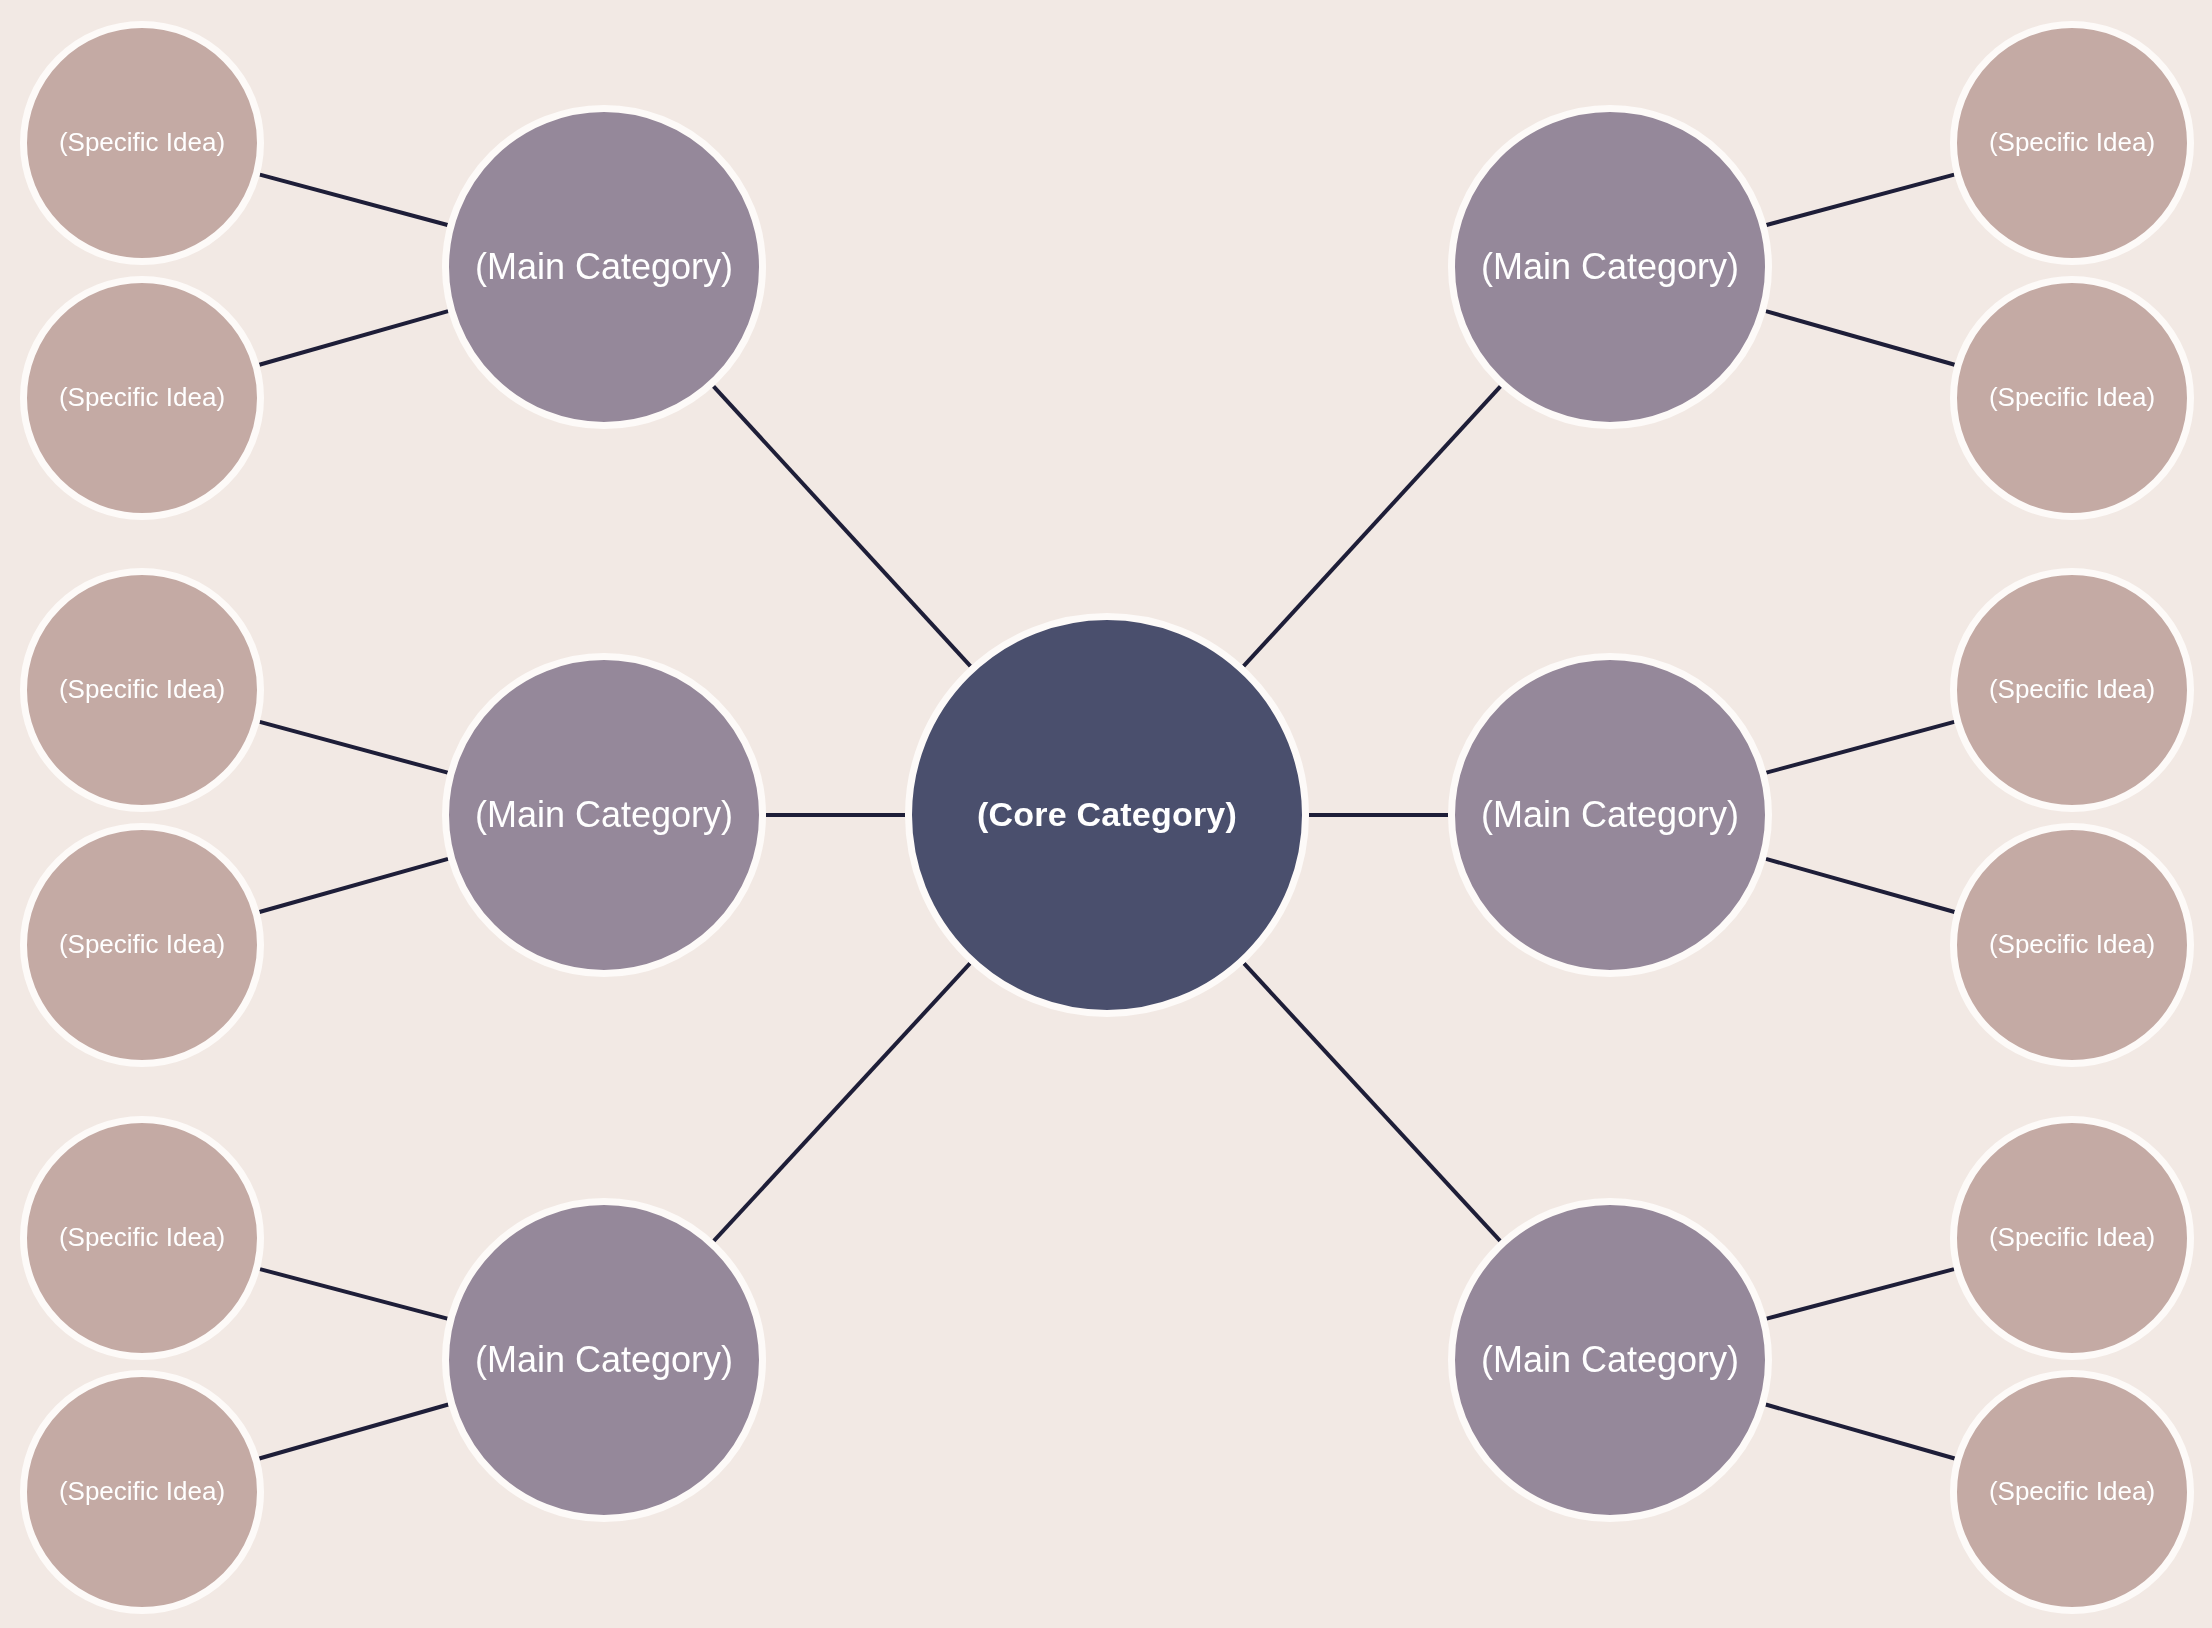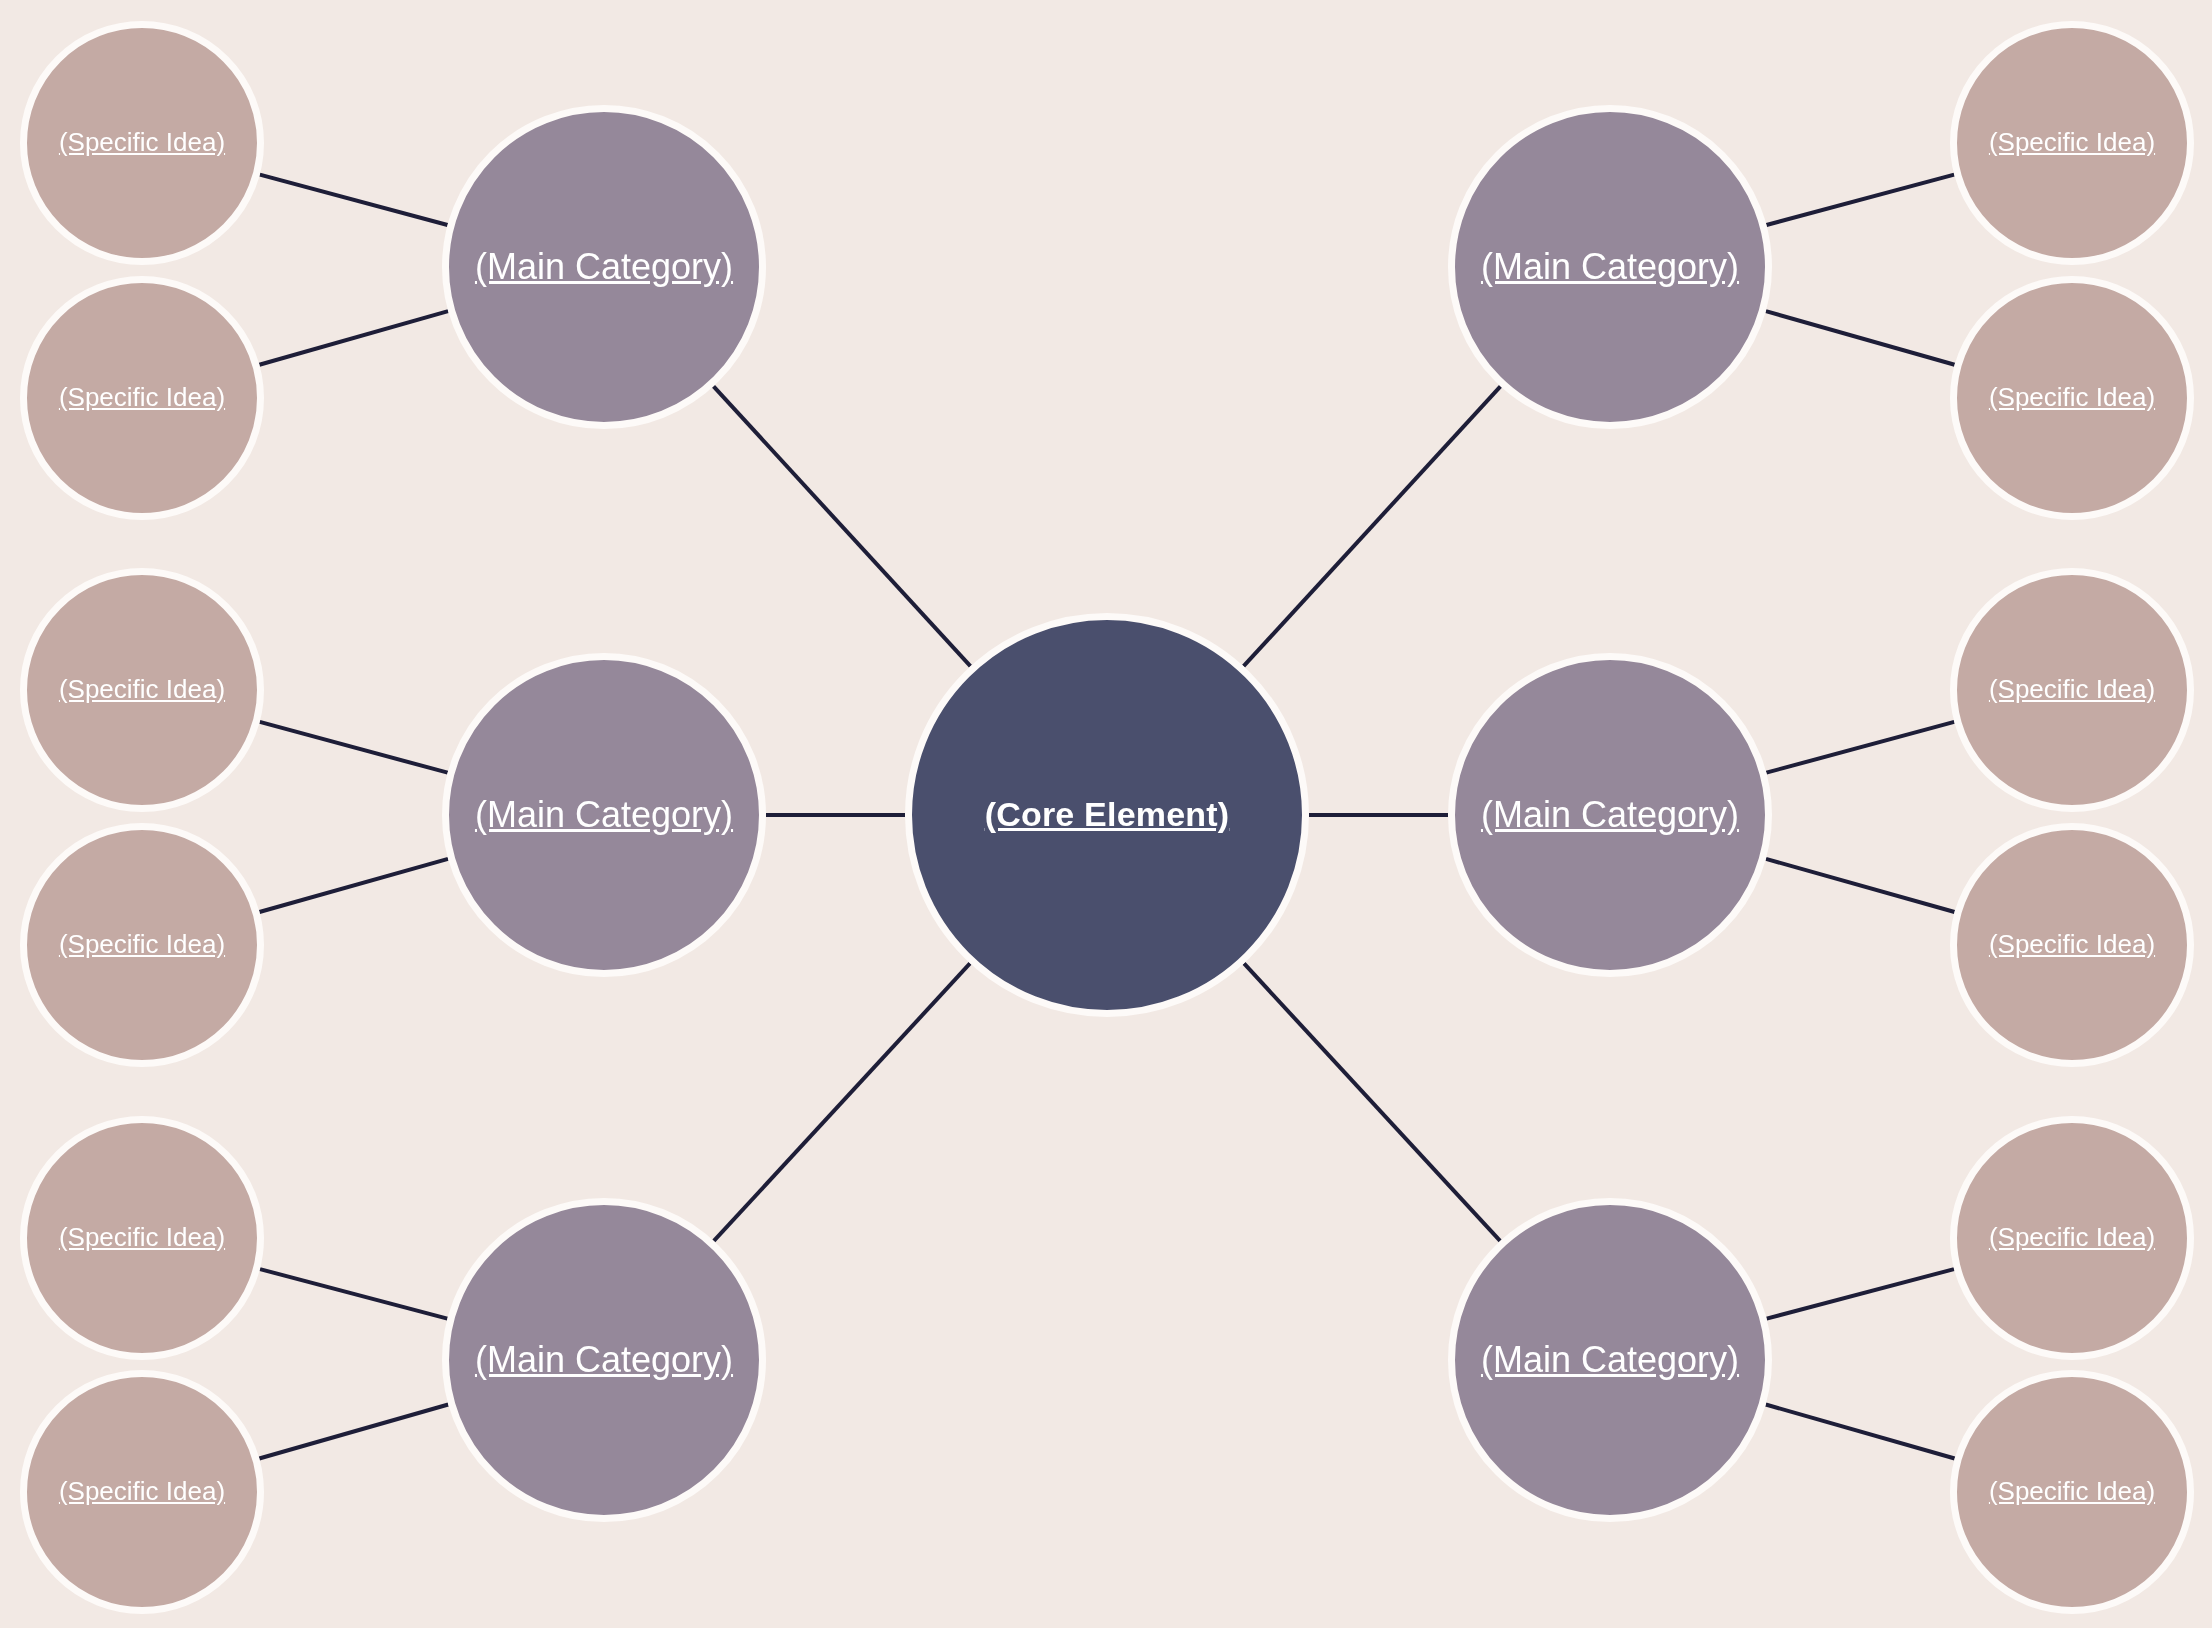--- a/index.html
+++ b/index.html
@@ -27,21 +27,20 @@
     position: absolute;
     border-radius: 50%;
     box-sizing: border-box;
     display: flex;
     align-items: center;
     justify-content: center;
     text-align: center;
     color: #ffffff;
     border: 7px solid #fdfaf8;
     z-index: 2;
-    text-decoration: underline;
   }
   .node-core {
     width: 404px;
     height: 404px;
     background: #4a4f6d;
     font-size: 34px;
     font-weight: bold;
     letter-spacing: 0.2px;
   }
   .node-main {
@@ -83,21 +82,21 @@
       <line x1="1765.8556785802014" y1="311.1928439264207" x2="1954.6272050198484" y2="364.7189693887449" stroke="#1e1e38" stroke-width="4" stroke-linecap="butt"></line>
       <line x1="1309" y1="815" x2="1448" y2="815" stroke="#1e1e38" stroke-width="4" stroke-linecap="butt"></line>
       <line x1="1766.3773431295149" y1="772.6901127896334" x2="1954.2343465320937" y2="721.8630014794119" stroke="#1e1e38" stroke-width="4" stroke-linecap="butt"></line>
       <line x1="1765.9439526737344" y1="858.8803330034318" x2="1954.5607269987925" y2="911.9543171208724" stroke="#1e1e38" stroke-width="4" stroke-linecap="butt"></line>
       <line x1="1244.0012679316767" y1="963.4407376198088" x2="1500.12769601519" y2="1240.9534678494604" stroke="#1e1e38" stroke-width="4" stroke-linecap="butt"></line>
       <line x1="1766.6308857301085" y1="1318.6385972747332" x2="1954.0434070427577" y2="1269.1487106943366" stroke="#1e1e38" stroke-width="4" stroke-linecap="butt"></line>
       <line x1="1765.7668795178133" y1="1404.5048227193752" x2="1954.6940783878197" y2="1458.4840223965198" stroke="#1e1e38" stroke-width="4" stroke-linecap="butt"></line>
     </svg>
   <div id="node-layer">
       <div class="node node-core" style="left: 905px; top: 613px; width: 404px; height: 404px;">
-        <span class="node-label">(Core Element)</span>
+        <span class="node-label">(Core Category)</span>
       </div>
       <div class="node node-main" style="left: 442px; top: 105px; width: 324px; height: 324px;">
         <span class="node-label">(Main Category)</span>
       </div>
       <div class="node node-idea" style="left: 20px; top: 21px; width: 244px; height: 244px;">
         <span class="node-label">(Specific Idea)</span>
       </div>
       <div class="node node-idea" style="left: 20px; top: 276px; width: 244px; height: 244px;">
         <span class="node-label">(Specific Idea)</span>
       </div>

